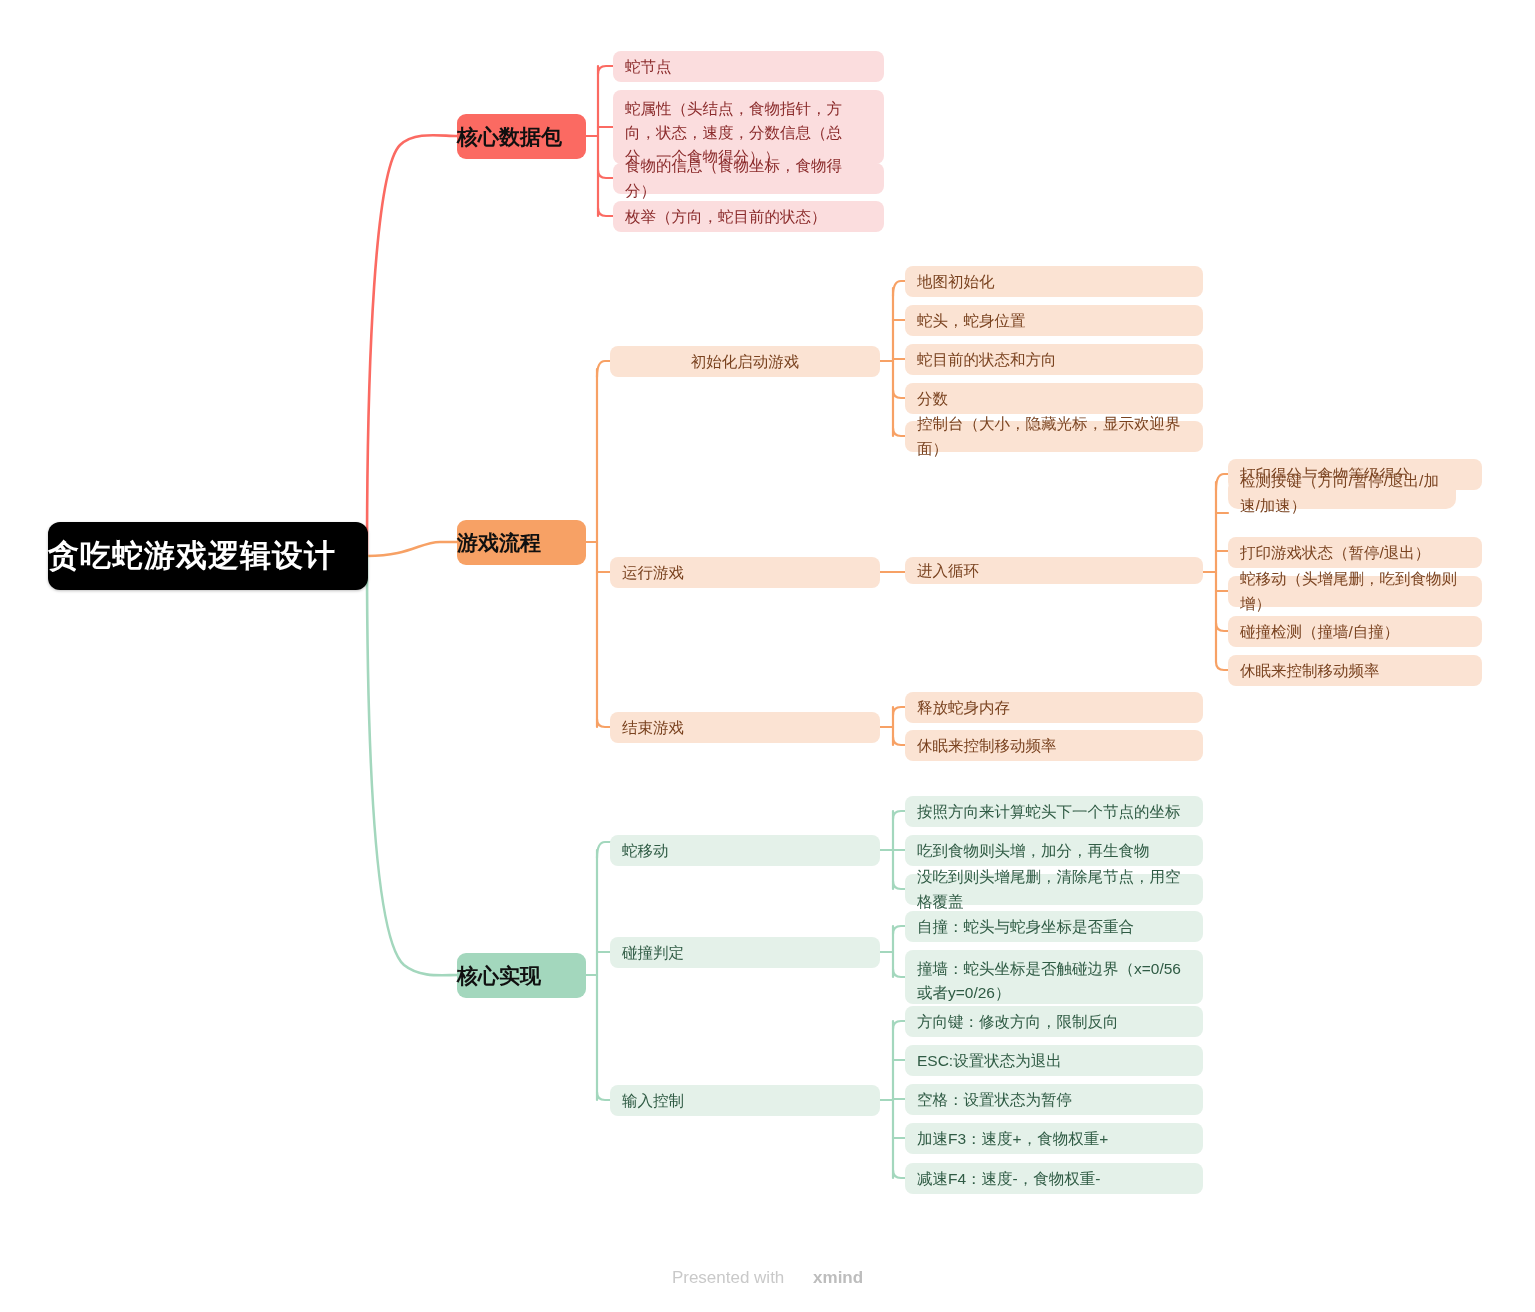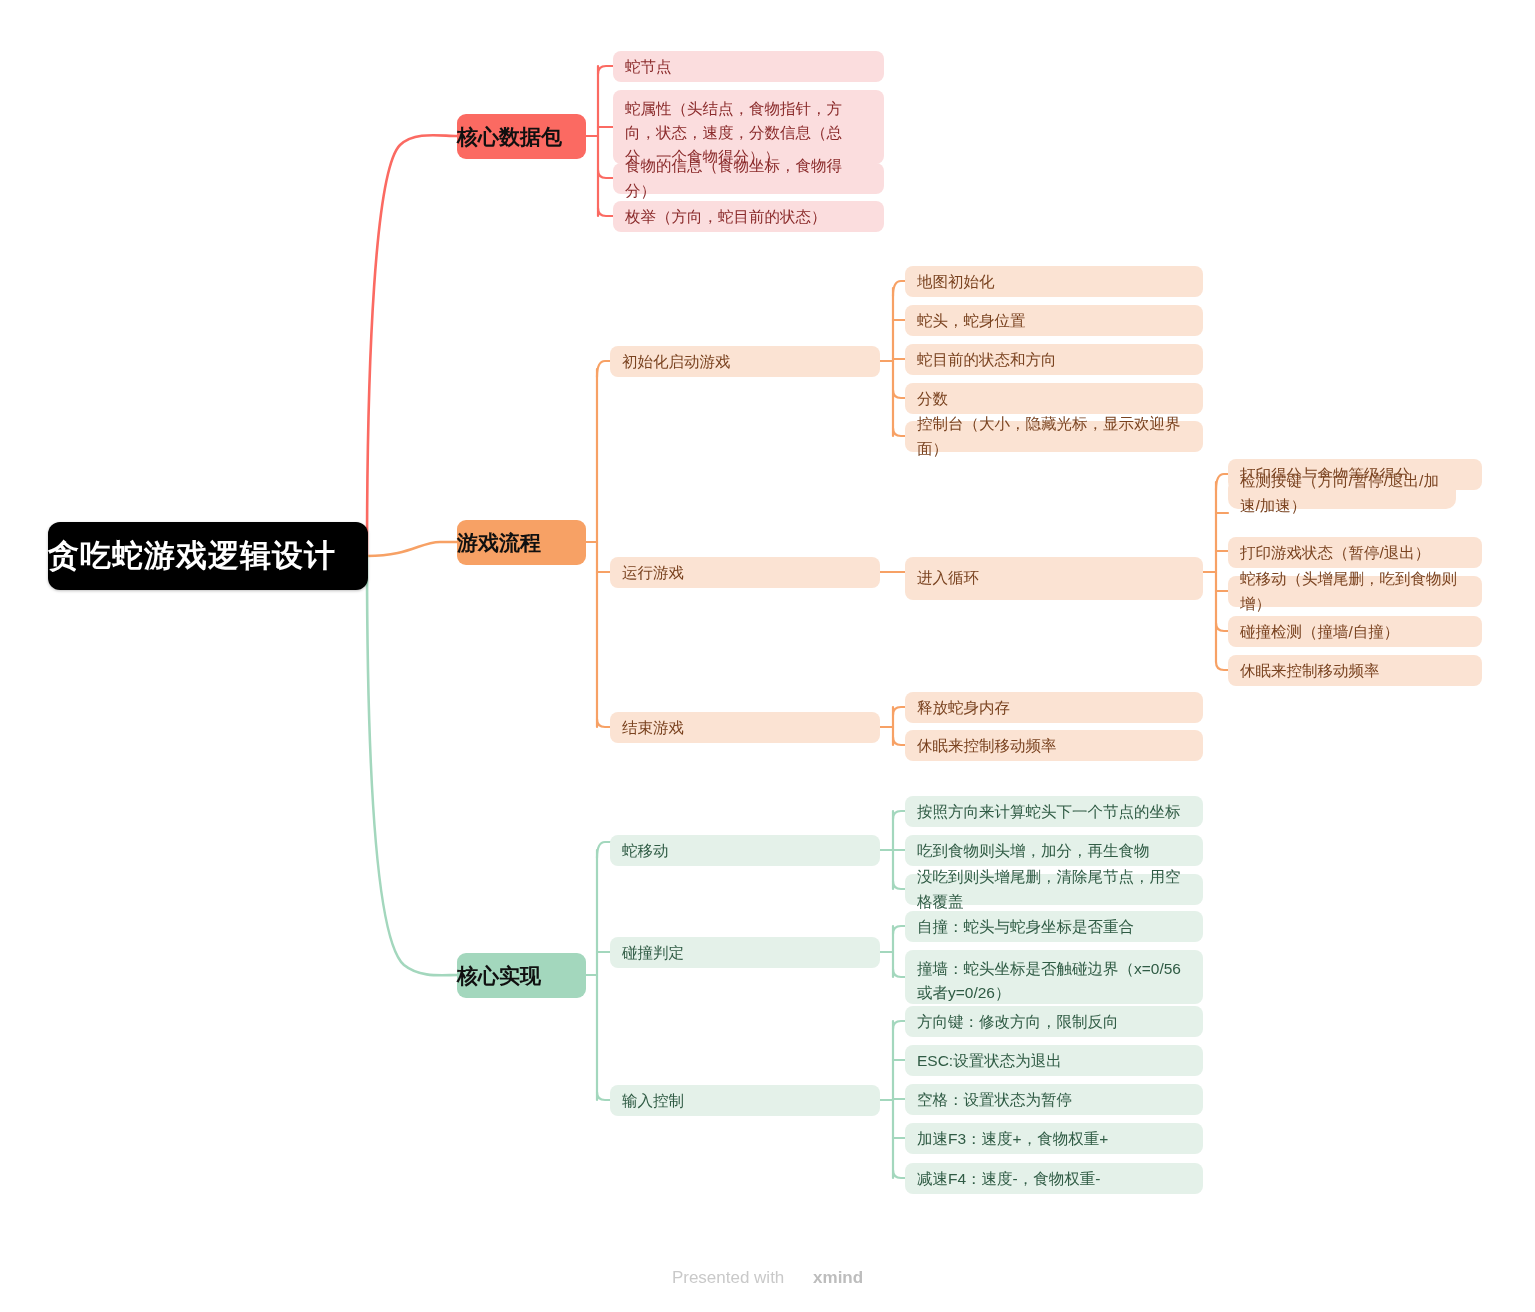--- a/index.html
+++ b/index.html
@@ -147,21 +147,21 @@
     <span class="txt">食物的信息（食物坐标，食物得分）</span>
   </div>
   <div class="node card red" style="left:613px;top:201px;width:271px;height:31px;">
     <span class="txt">枚举（方向，蛇目前的状态）</span>
   </div>
 
   <div class="node branch orange" style="left:457px;top:520px;width:129px;height:45px;">
     <span class="txt">游戏流程</span>
   </div>
 
-  <div class="node card orange" style="left:610px;top:346px;width:270px;height:31px;">
+  <div class="node card orange" style="left:610px;top:346px;width:270px;height:31px;text-align:center;">
     <span class="txt">初始化启动游戏</span>
   </div>
   <div class="node card orange" style="left:610px;top:557px;width:270px;height:31px;">
     <span class="txt">运行游戏</span>
   </div>
   <div class="node card orange" style="left:610px;top:712px;width:270px;height:31px;">
     <span class="txt">结束游戏</span>
   </div>
 
   <div class="node card orange" style="left:905px;top:266px;width:298px;height:31px;">
@@ -173,21 +173,21 @@
   <div class="node card orange" style="left:905px;top:344px;width:298px;height:31px;">
     <span class="txt">蛇目前的状态和方向</span>
   </div>
   <div class="node card orange" style="left:905px;top:383px;width:298px;height:31px;">
     <span class="txt">分数</span>
   </div>
   <div class="node card orange" style="left:905px;top:421px;width:298px;height:31px;">
     <span class="txt">控制台（大小，隐藏光标，显示欢迎界面）</span>
   </div>
 
-  <div class="node card orange" style="left:905px;top:557px;width:298px;height:43px;">
+  <div class="node card orange" style="left:905px;top:557px;width:298px;height:27px;">
     <span class="txt">进入循环</span>
   </div>
 
   <div class="node card orange" style="left:1228px;top:459px;width:254px;height:31px;">
     <span class="txt">打印得分与食物等级得分</span>
   </div>
   <div class="node card orange" style="left:1228px;top:478px;width:228px;height:31px;border-radius:10px;">
     <span class="txt">检测按键（方向/暂停/退出/加速/加速）</span>
   </div>
   <div class="node card orange" style="left:1228px;top:537px;width:254px;height:31px;">

